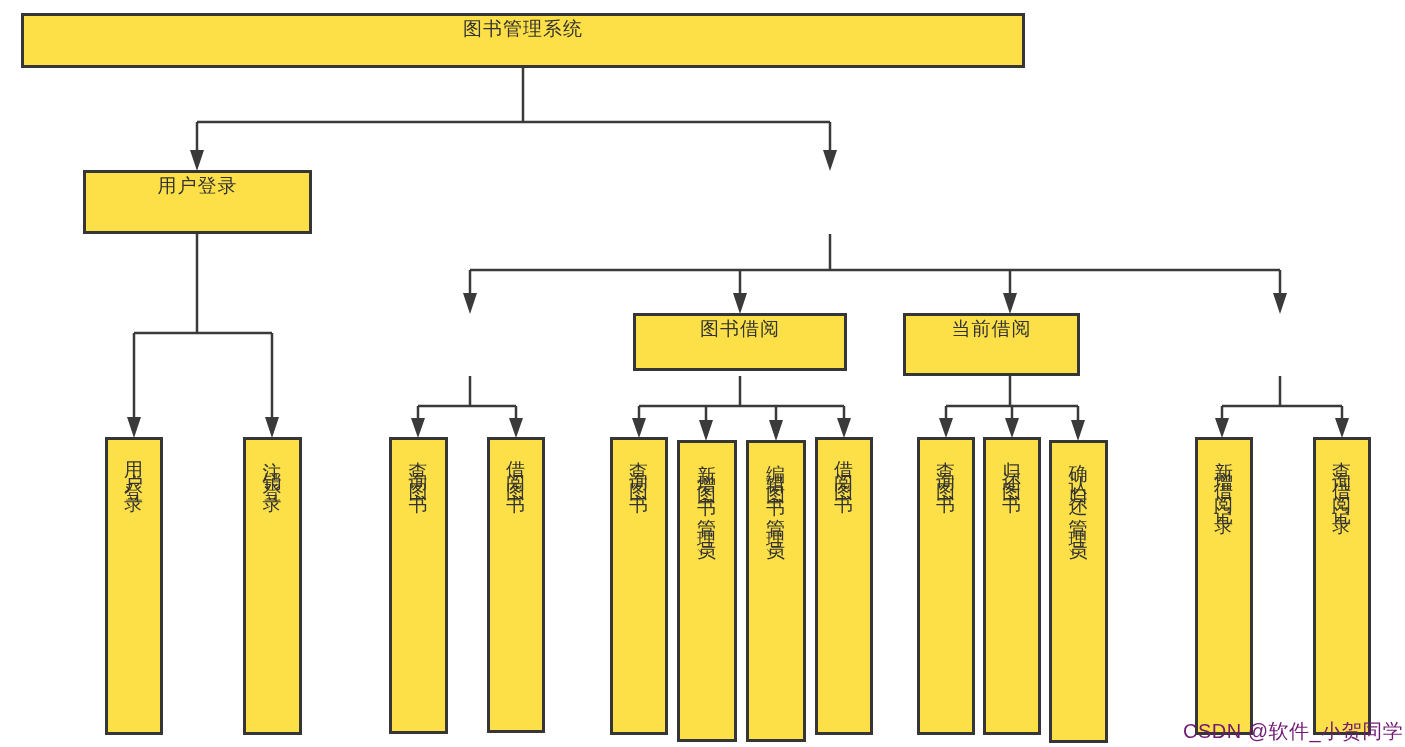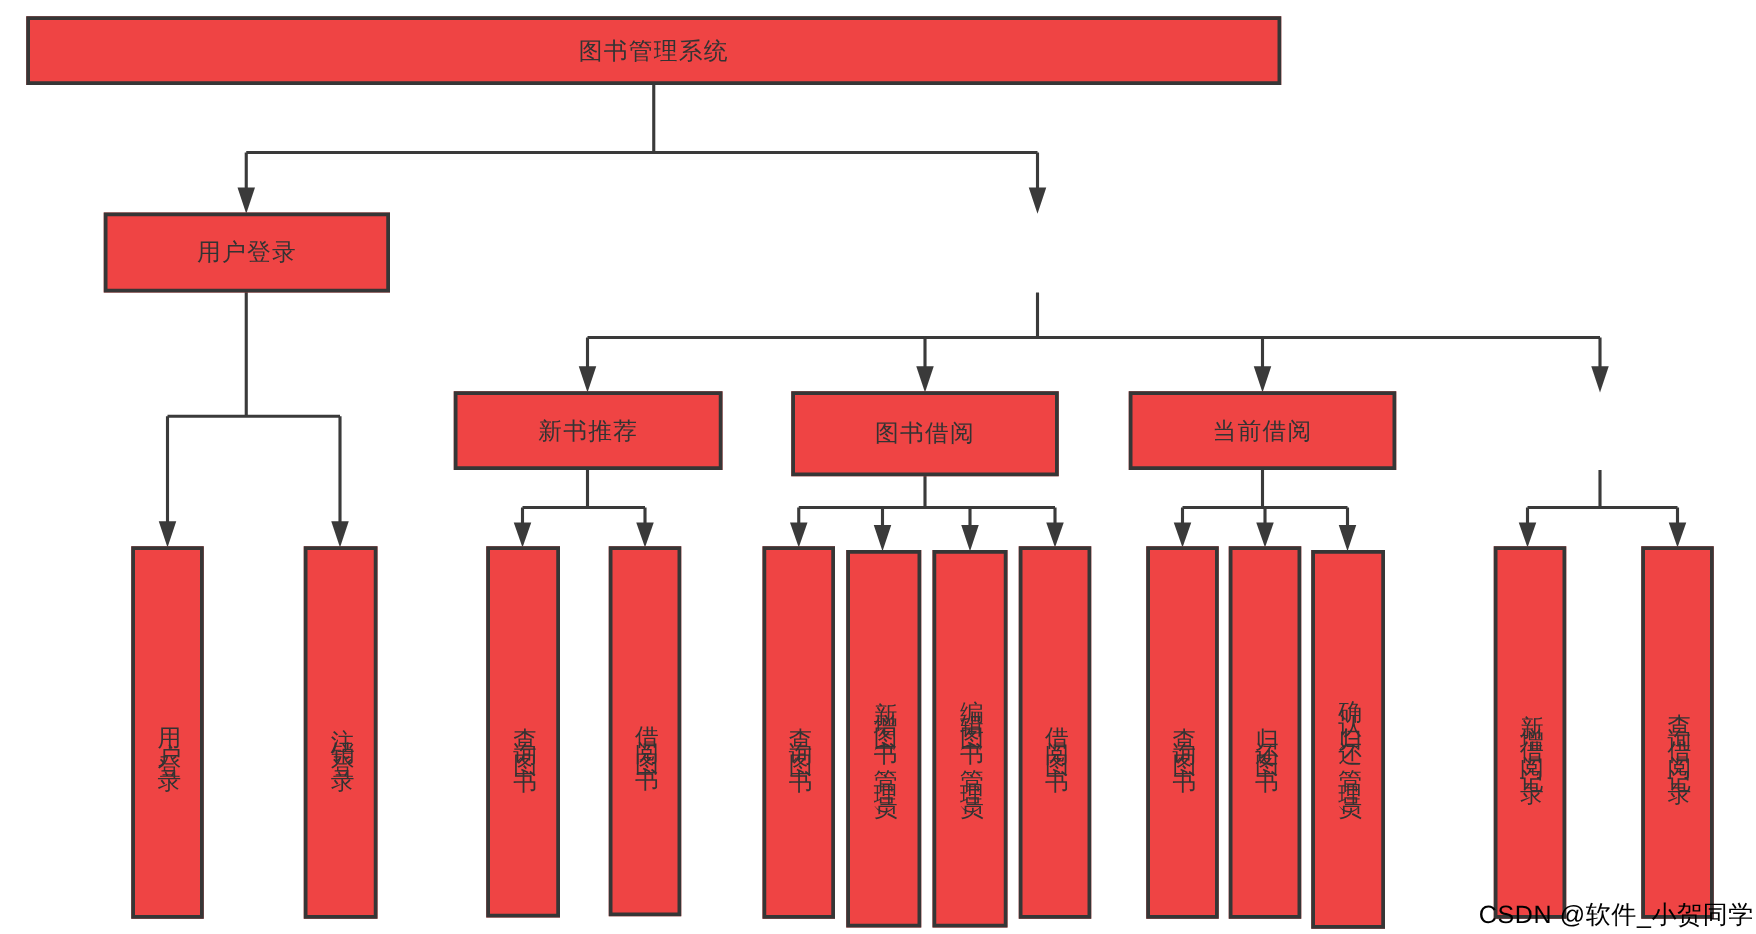--- a/index.html
+++ b/index.html
@@ -1,37 +1,37 @@
 <!DOCTYPE html>
 <html><head>
 <meta charset="utf-8">
 <style>
   html,body{margin:0;padding:0;background:#ffffff;}
   #stage{
     position:relative;width:1405px;height:747px;background:#ffffff;overflow:hidden;
     font-family:"Liberation Sans","DejaVu Sans",sans-serif;
   }
   .box{
-    position:absolute;box-sizing:border-box;background:#ef4444;
+    position:absolute;box-sizing:border-box;background:#fde047;
     border:3px solid #363636;color:#333333;
-    display:flex;align-items:center;justify-content:center;
-    font-size:19px;letter-spacing:1px;z-index:2;font-family:Liberation Mono, monospace;
+    display:flex;align-items:flex-start;justify-content:center;
+    font-size:19px;letter-spacing:1px;z-index:2;
   }
   .leaf{z-index:2;}
   .leaf .vtext{
     writing-mode:vertical-rl;text-orientation:mixed;
     letter-spacing:11px;line-height:1;white-space:nowrap;
     display:block;margin-top:6px;
   }
   #connectors{position:absolute;left:0;top:0;z-index:1;}
   #connectors path{stroke:#3a3a3a;stroke-width:2.5;fill:none;}
   #connectors polygon{fill:#3a3a3a;stroke:none;}
   #watermark{
     position:absolute;left:1183px;top:718px;z-index:5;
-    color:#000000;font-size:20px;letter-spacing:0.5px;white-space:nowrap;
+    color:#701a75;font-size:20px;letter-spacing:0.5px;white-space:nowrap;
   }
 </style>
 </head>
 <body>
 
 <div id="stage">
 
   <svg id="connectors" width="1405" height="747" viewBox="0 0 1405 747">
     <g>
       <path d="M523,68 V122"></path>
@@ -108,27 +108,24 @@
   </svg>
 
   <div class="box" style="left:21px;top:13px;width:1004px;height:55px;">
     <span>图书管理系统</span>
   </div>
 
   <div class="box" style="left:83px;top:170px;width:229px;height:64px;">
     <span>用户登录</span>
   </div>
 
-  <div class="box" style="left:363px;top:313px;width:215px;height:63px;">
-    <span>新书推荐</span>
-  </div>
-  <div class="box" style="left:633px;top:313px;width:214px;height:68px;">
+  <div class="box" style="left:633px;top:313px;width:214px;height:58px;">
     <span>图书借阅</span>
   </div>
-  <div class="box" style="left:903px;top:313px;width:214px;height:63px;">
+  <div class="box" style="left:903px;top:313px;width:177px;height:63px;">
     <span>当前借阅</span>
   </div>
 
   <div class="box leaf" style="left:105px;top:437px;width:58px;height:298px;">
     <span class="vtext">用户登录</span>
   </div>
   <div class="box leaf" style="left:243px;top:437px;width:59px;height:298px;">
     <span class="vtext">注销登录</span>
   </div>
 

